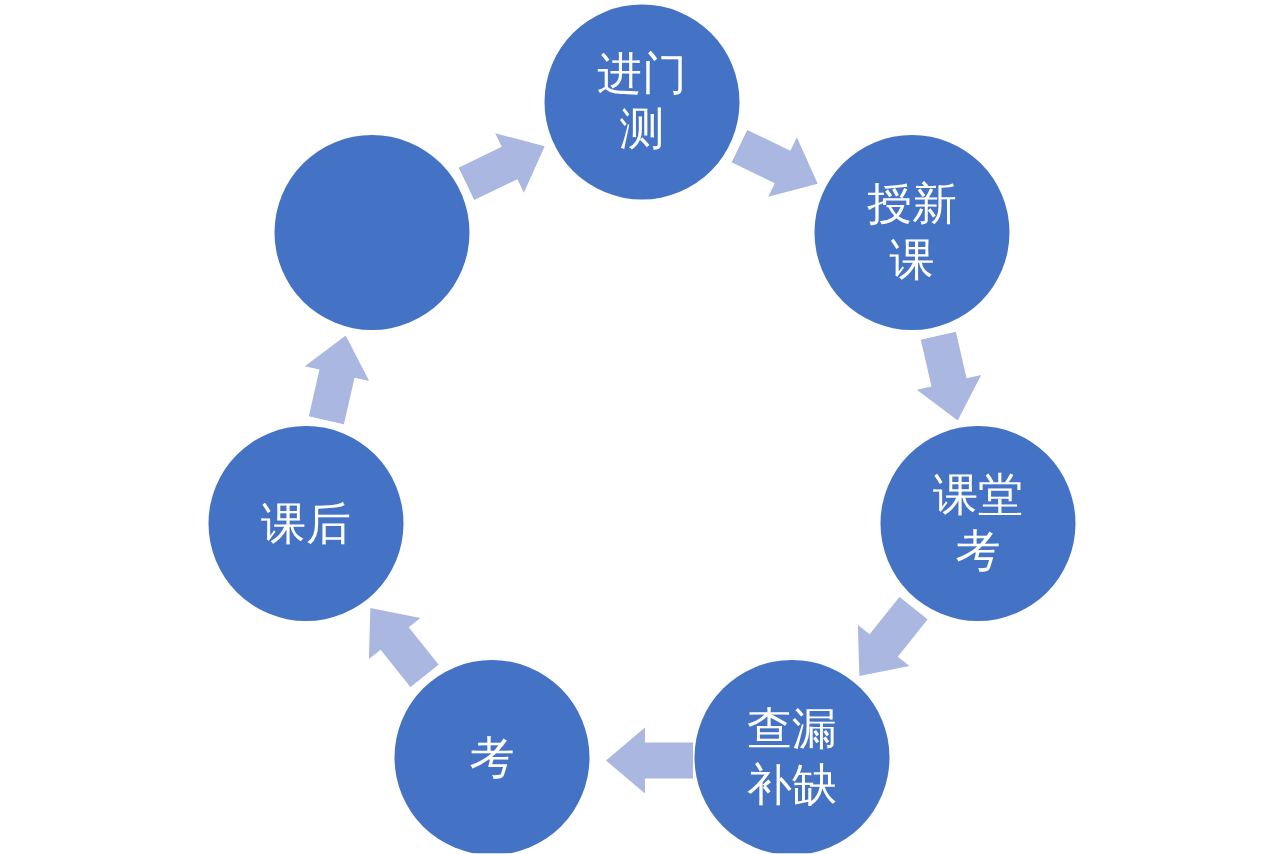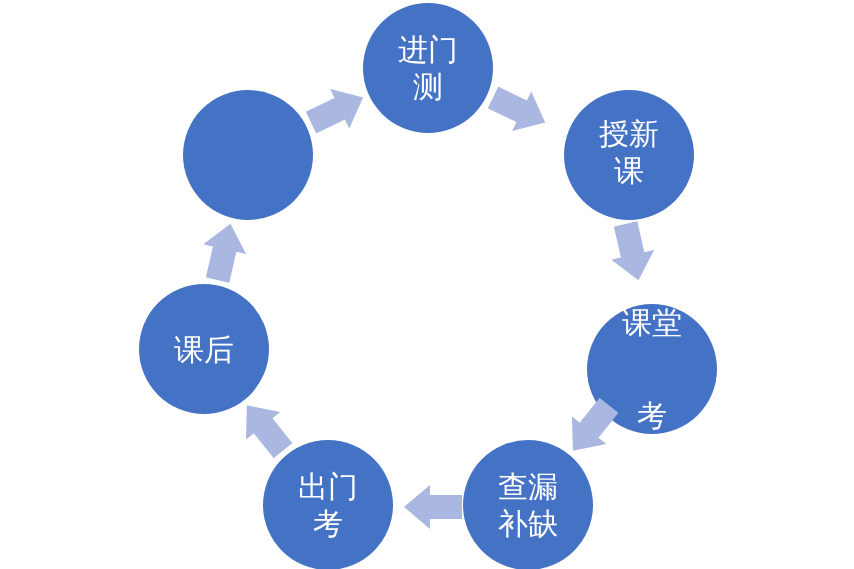--- a/index.html
+++ b/index.html
@@ -47,37 +47,36 @@
 </head>
 <body>
 
 <div class="canvas">
 
   <div class="node" style="left:428px; top:68px;">
     <div class="node-line">进门</div>
     <div class="node-line">测</div>
   </div>
 
-  <div class="node" style="left:629px; top:155px;font-family:Liberation Mono, monospace;">
+  <div class="node" style="left:608px; top:155px;">
     <div class="node-line">授新</div>
     <div class="node-line">课</div>
   </div>
 
-  <div class="node" style="left:652px; top:369px;justify-content:space-between;">
+  <div class="node" style="left:652px; top:349px;">
     <div class="node-line">课堂</div>
     <div class="node-line">考</div>
   </div>
 
   <div class="node" style="left:528px; top:505px;align-items:center;">
     <div class="node-line">查漏</div>
     <div class="node-line">补缺</div>
   </div>
 
   <div class="node" style="left:328px; top:505px;">
-    <div class="node-line">出门</div>
     <div class="node-line">考</div>
   </div>
 
   <div class="node" style="left:204px; top:349px;justify-content:center;">
     <div class="node-line">课后</div>
   </div>
 
   <div class="node" style="left:248px; top:155px;">
   </div>
 

